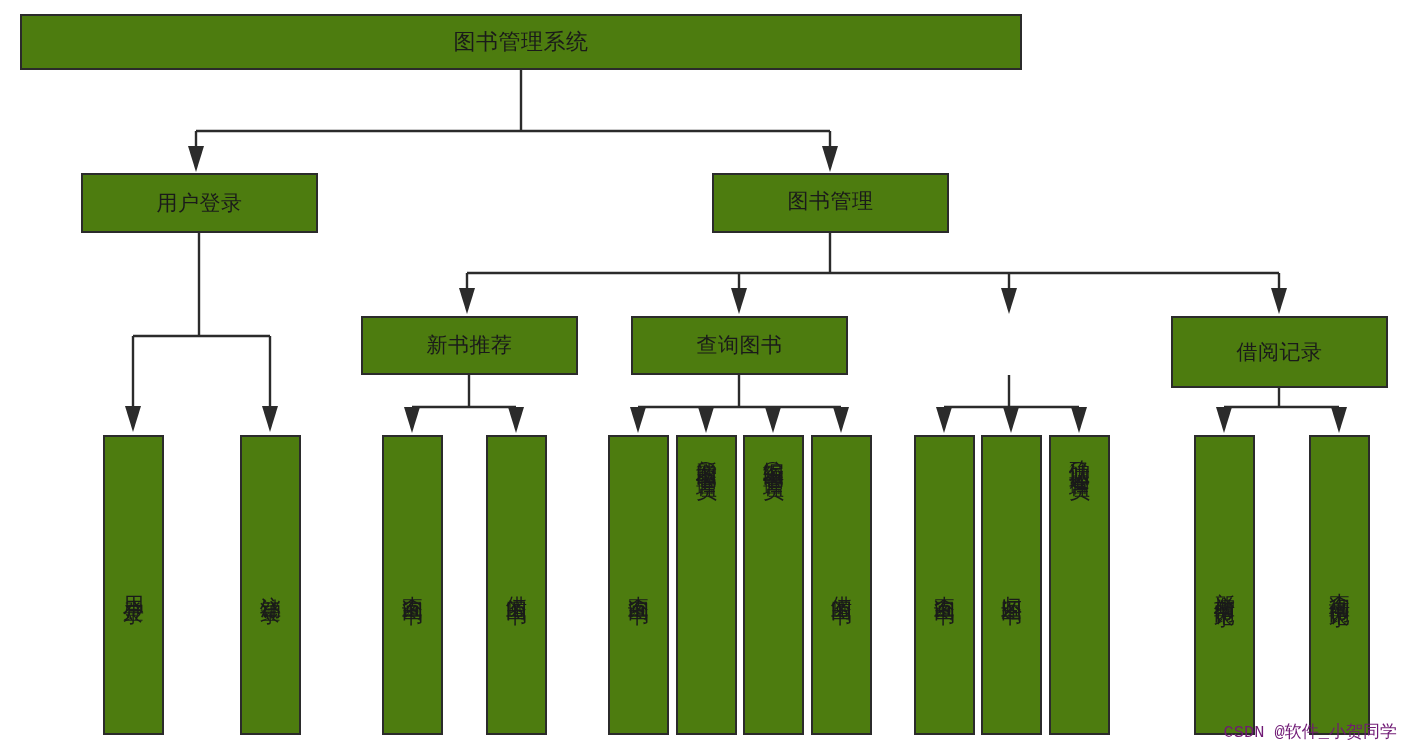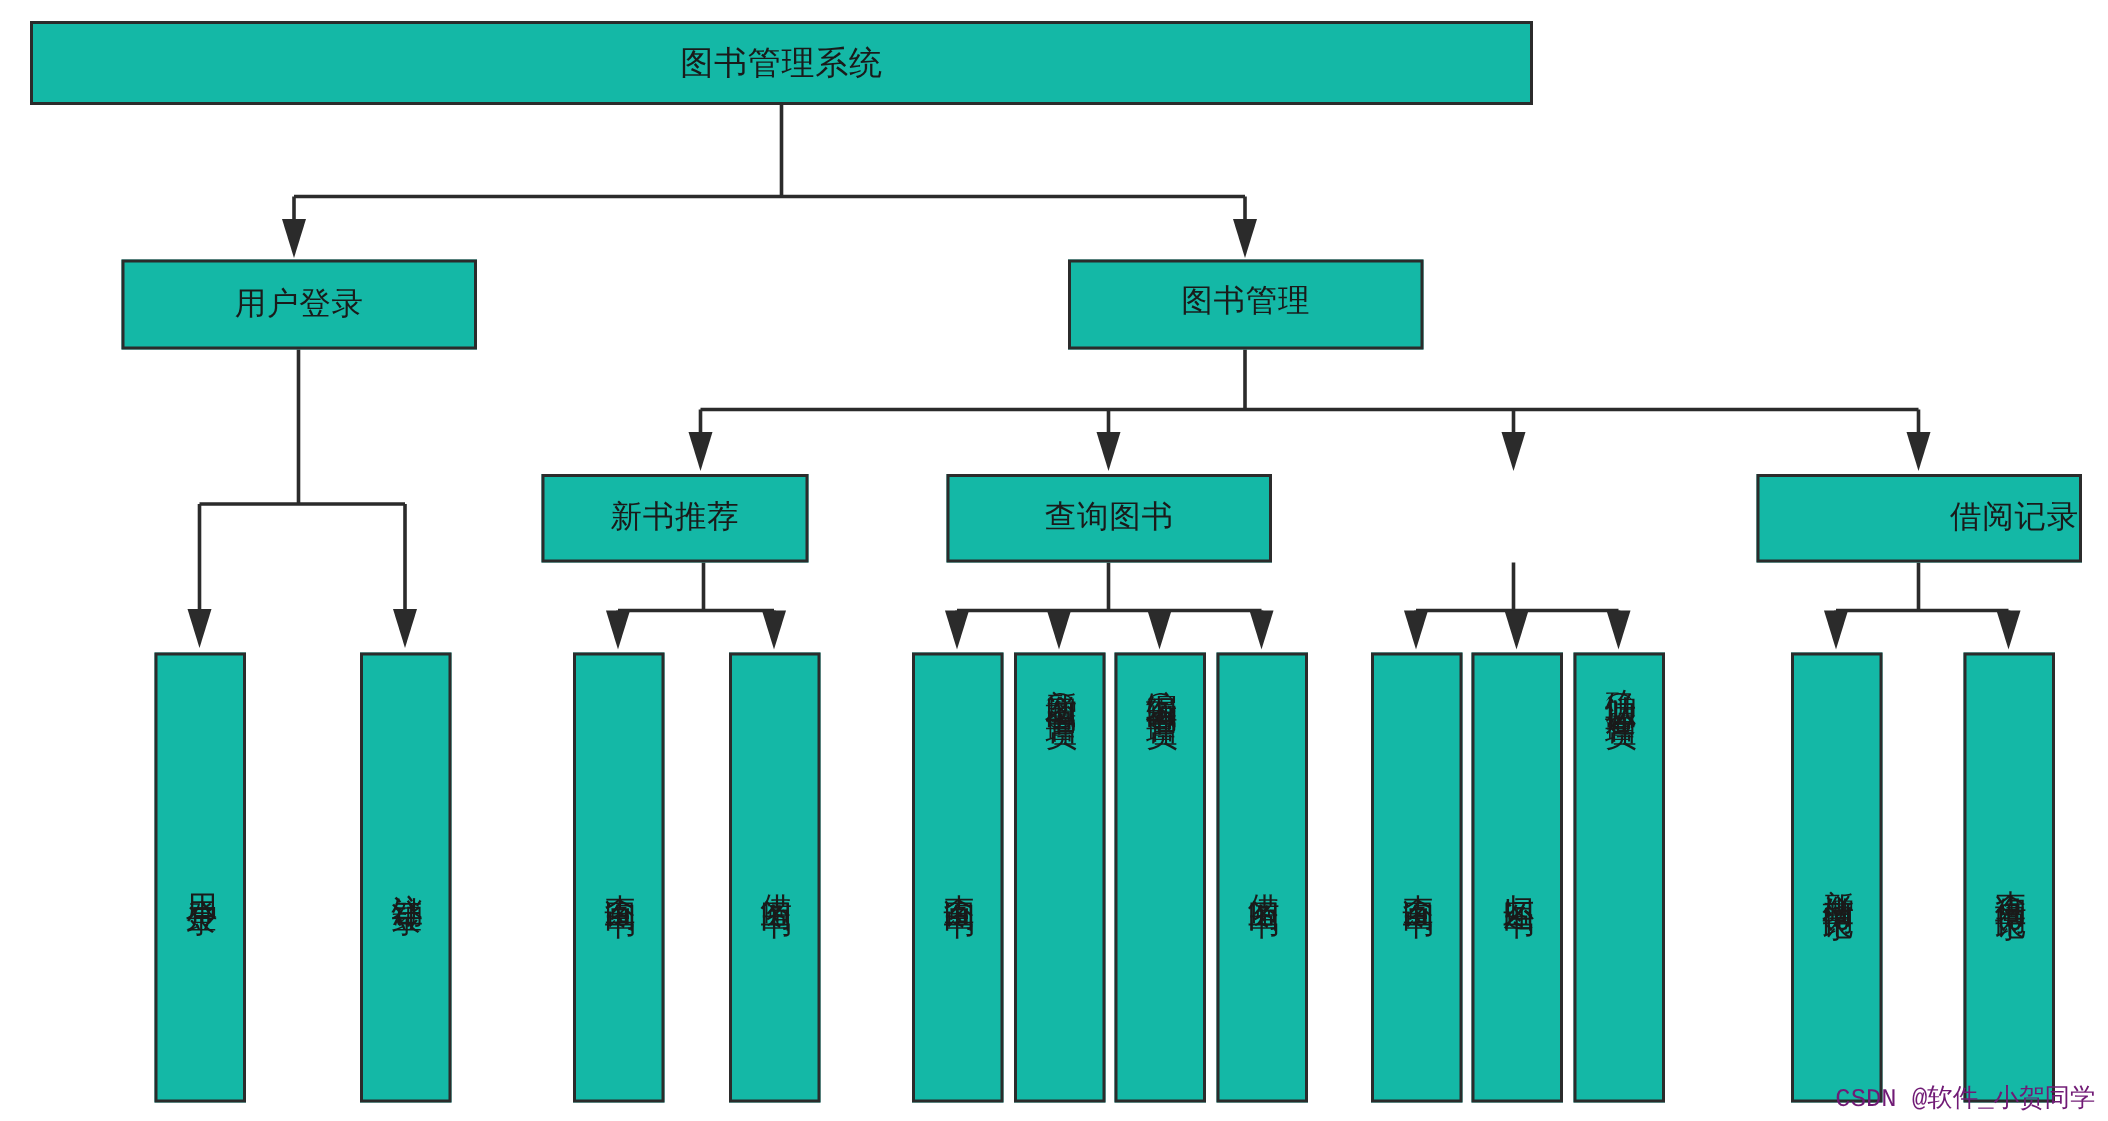--- a/index.html
+++ b/index.html
@@ -12,21 +12,21 @@
     position:relative;
   }
   #diagram{
     position:absolute;
     left:0;top:0;
     width:1405px;height:747px;
   }
   .node{
     position:absolute;
     box-sizing:border-box;
-    background:#14b8a6;
+    background:#4d7c0f;
     border:2px solid #2b2b2b;
     display:flex;
     align-items:center;
     justify-content:center;
     color:#1a1a1a;
     text-align:center;
   }
   .node .lbl{
     display:block;
     line-height:1.18;
@@ -152,30 +152,30 @@
   </div>
 
   <div class="node horiz" style="left:81px;top:173px;width:237px;height:60px;">
     <span class="lbl">用户登录</span>
   </div>
 
   <div class="node horiz" style="left:712px;top:173px;width:237px;height:60px;font-family:Liberation Mono, monospace;">
     <span class="lbl">图书管理</span>
   </div>
 
-  <div class="node horiz" style="left:361px;top:316px;width:178px;height:59px;">
+  <div class="node horiz" style="left:361px;top:316px;width:217px;height:59px;">
     <span class="lbl">新书推荐</span>
   </div>
 
   <div class="node horiz" style="left:631px;top:316px;width:217px;height:59px;">
     <span class="lbl">查询图书</span>
   </div>
 
 
-  <div class="node horiz" style="left:1171px;top:316px;width:217px;height:59px;justify-content:flex-end;">
+  <div class="node horiz" style="left:1171px;top:316px;width:217px;height:72px;">
     <span class="lbl">借阅记录</span>
   </div>
 
   <div class="node vert" style="left:103px;top:435px;width:61px;height:300px;">
     <span class="lbl">用户登录</span>
   </div>
 
   <div class="node vert" style="left:240px;top:435px;width:61px;height:300px;">
     <span class="lbl">注销登录</span>
   </div>

